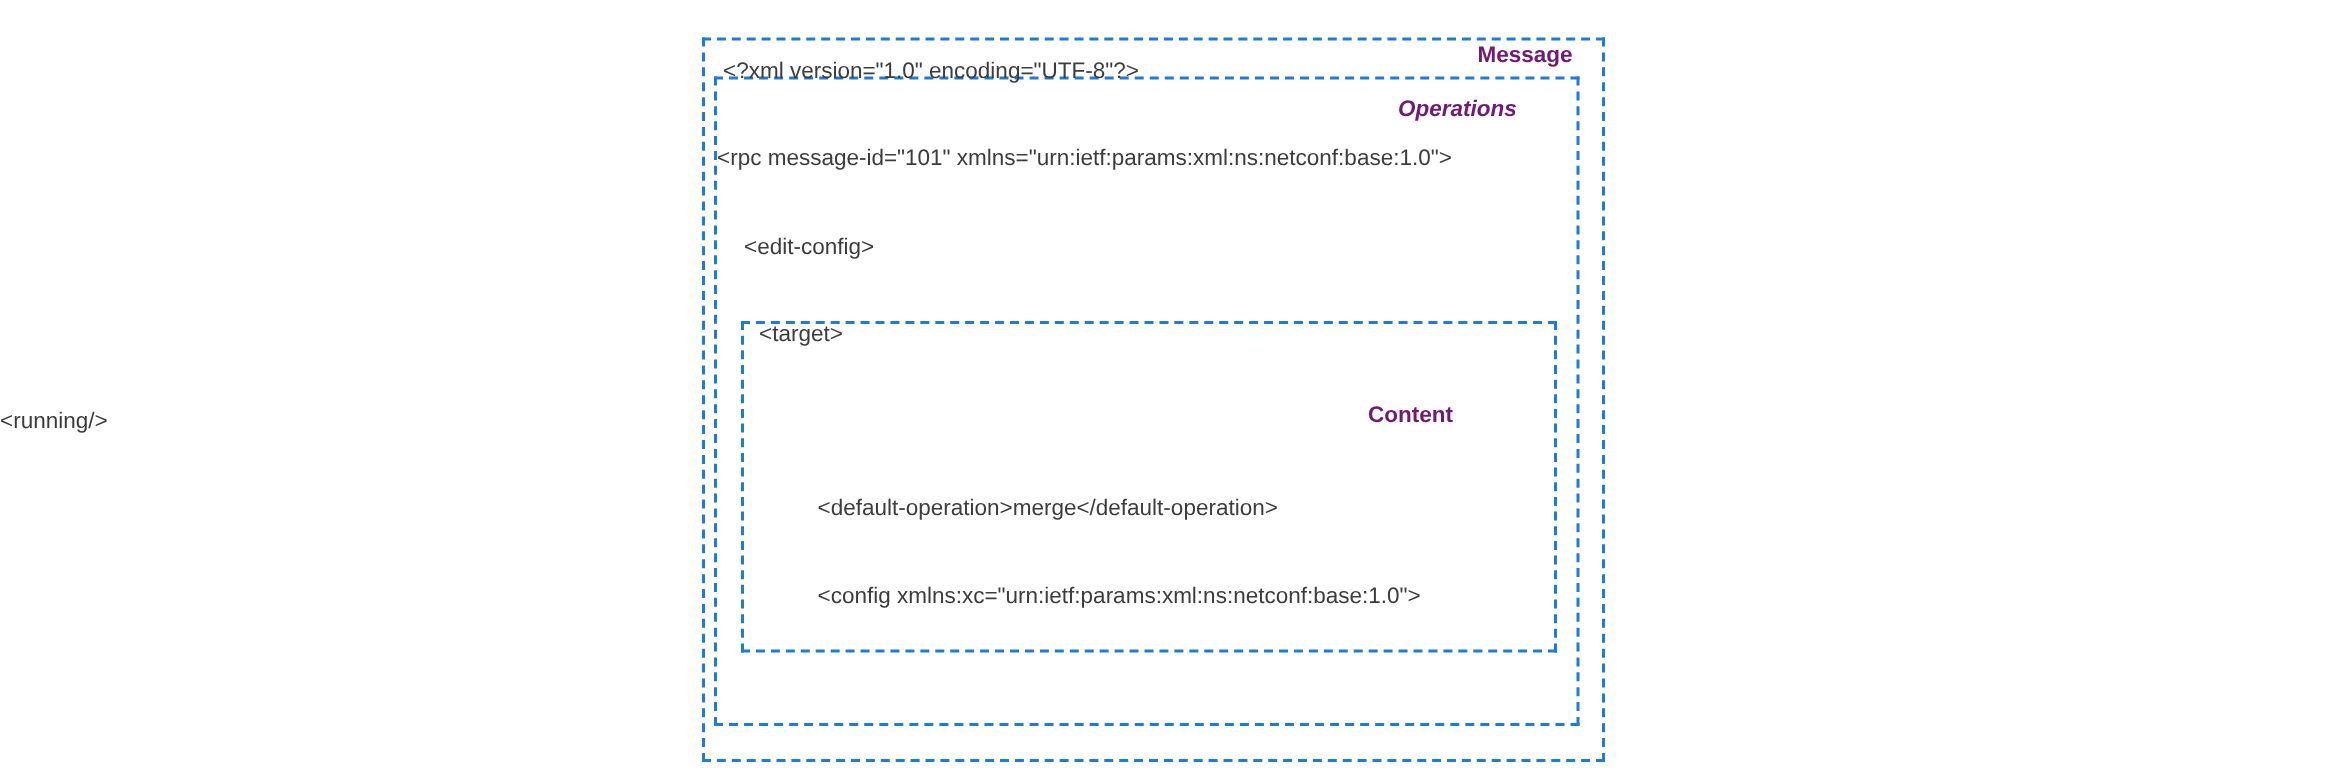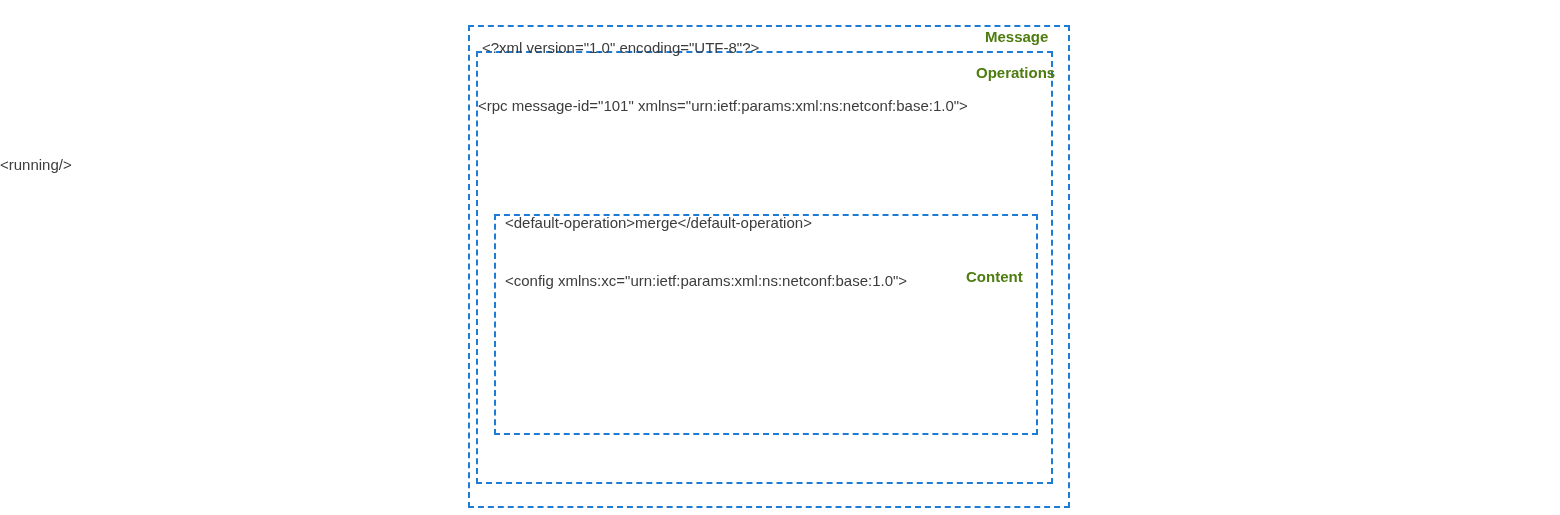--- a/index.html
+++ b/index.html
@@ -24,46 +24,48 @@
   
   .code{
     position:absolute;left:0;top:2px;width:1560px;
     font-size:15px;color:#3c3c3c;
     white-space:pre;
   }
   .line{height:24.3px;line-height:24.3px;}
   .pl-rpc   {padding-left:478px;}
   .pl-xml   {padding-left:482px;}
   .pl-edit  {padding-left:496px;}
-  .pl-t2    {padding-left:505px;}
+  .pl-t2    {padding-left:505px;margin-left:40px;}
   .pl-target{padding-left:506px;}
   .pl-run   {}
 
   
   .seclabel{
     position:absolute;
-    font-size:15px;font-weight:bold;color:#4d7c0f;
+    font-size:15px;font-weight:bold;color:#701a75;
     line-height:19px;
   }
   .lbl-message{left:985px;top:27px;}
-  .lbl-operations{left:976px;top:63px;}
-  .lbl-content{left:966px;top:267px;}
+  .lbl-operations{left:932px;top:63px;font-style:italic;}
+  .lbl-content{left:912px;top:267px;}
 </style>
 </head>
 <body>
 
 <div class="canvas">
 
   <div class="dbox box-message"></div>
   <div class="dbox box-operations"></div>
   <div class="dbox box-content"></div>
 
   <div class="code">
     <div class="line pl-xml">&lt;?xml version="1.0" encoding="UTF-8"?&gt;</div>
     <div class="line pl-rpc">&lt;rpc message-id="101" xmlns="urn:ietf:params:xml:ns:netconf:base:1.0"&gt;</div>
+    <div class="line pl-edit">&lt;edit-config&gt;</div>
+    <div class="line pl-target">&lt;target&gt;</div>
     <div class="line pl-run">&lt;running/&gt;</div>
     <div class="line pl-t2">&lt;default-operation&gt;merge&lt;/default-operation&gt;</div>
     <div class="line pl-t2">&lt;config xmlns:xc="urn:ietf:params:xml:ns:netconf:base:1.0"&gt;</div>
     
     
     
     
     
     
     

